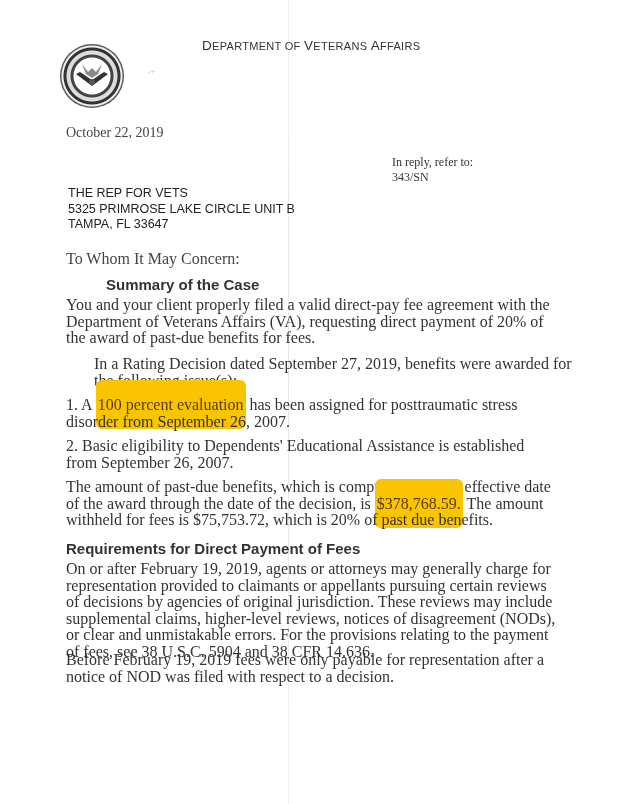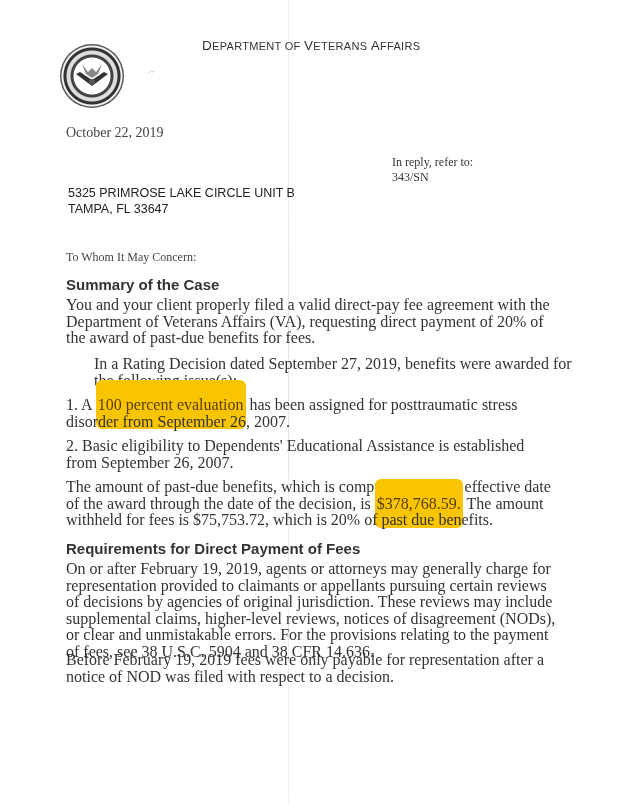--- a/index.html
+++ b/index.html
@@ -6,21 +6,21 @@
   body { width: 622px; height: 804px; position: relative; overflow: hidden; font-family: "Liberation Serif", serif; color: #2a2a2a; }
   .fold { position: absolute; left: 288px; top: 0; width: 1px; height: 804px; background: linear-gradient(to bottom, #efefef, #e6e6e6 50%, #f2f2f2); }
   .seal { position: absolute; left: 60px; top: 44px; width: 64px; height: 64px; border-radius: 50%; background: radial-gradient(circle at 50% 50%, #fff 0 18px, #444 19px 21px, #ddd 22px 25px, #333 26px 28px, #eee 29px 30px, #555 31px 32px); }
   .seal-inner { position: absolute; left: 14px; top: 16px; width: 36px; height: 30px; }
   .speck { position: absolute; left: 148px; top: 68px; font-size: 7px; color: #bbb; }
   .agency { position: absolute; left: 202px; top: 38px; font-family: "Liberation Sans", sans-serif; font-size: 11px; letter-spacing: 0.3px; color: #333; }
   .agency .big { font-size: 13.5px; }
   .date { position: absolute; left: 66px; top: 125px; font-size: 14px; color: #444; }
   .reply { position: absolute; left: 392px; top: 155px; font-size: 12px; line-height: 15px; color: #333; }
   .address { position: absolute; left: 68px; top: 186px; font-family: "Liberation Sans", sans-serif; font-size: 12.5px; line-height: 15.5px; color: #222; }
-  .salutation { position: absolute; left: 66px; top: 250px; font-size: 12px; color: #444; }
+  .salutation { position: absolute; left: 66px; top: 250px; font-size: 16px; color: #444; }
   .h2 { position: absolute; left: 66px; font-family: "Liberation Sans", sans-serif; font-weight: bold; font-size: 15px; color: #333; }
   .p { position: absolute; left: 66px; width: 490px; font-size: 16px; line-height: 16.5px; color: #333; }
   .hl { background: #f9c400; border-radius: 6px; padding: 16px 2px; color: #5a3d00; }
 </style>
 </head>
 <body>
 
 <div class="fold"></div>
 
 <div class="seal">
@@ -37,27 +37,28 @@
 </div>
 
 <div class="date">October 22, 2019</div>
 
 <div class="reply">
   <div>In reply, refer to:</div>
   <div>343/SN</div>
 </div>
 
 <div class="address">
+  <div>THE REP FOR VETS</div>
   <div>5325 PRIMROSE LAKE CIRCLE UNIT B</div>
   <div>TAMPA, FL 33647</div>
 </div>
 
 <div class="salutation">To Whom It May Concern:</div>
 
-<div class="h2" style="top:276px;">Summary of the Case</div>
+<div class="h2" style="top:276px;margin-left:40px;">Summary of the Case</div>
 <div class="p" style="top:297px;">You and your client properly filed a valid direct-pay fee agreement with the Department of Veterans Affairs (VA), requesting direct payment of 20% of the award of past-due benefits for fees.</div>
 <div class="p" style="top:356px;margin-left:28px;">In a Rating Decision dated September 27, 2019, benefits were awarded for the following issue(s):</div>
 
 <div class="p" style="top:397px;">
   <span>1. A </span><span class="hl">100 percent evaluation</span><span> has been assigned for posttraumatic stress disorder from September 26, 2007.</span>
 </div>
 
 <div class="p" style="top:438px;">2. Basic eligibility to Dependents' Educational Assistance is established from September 26, 2007.</div>
 
 <div class="p" style="top:479px;">

